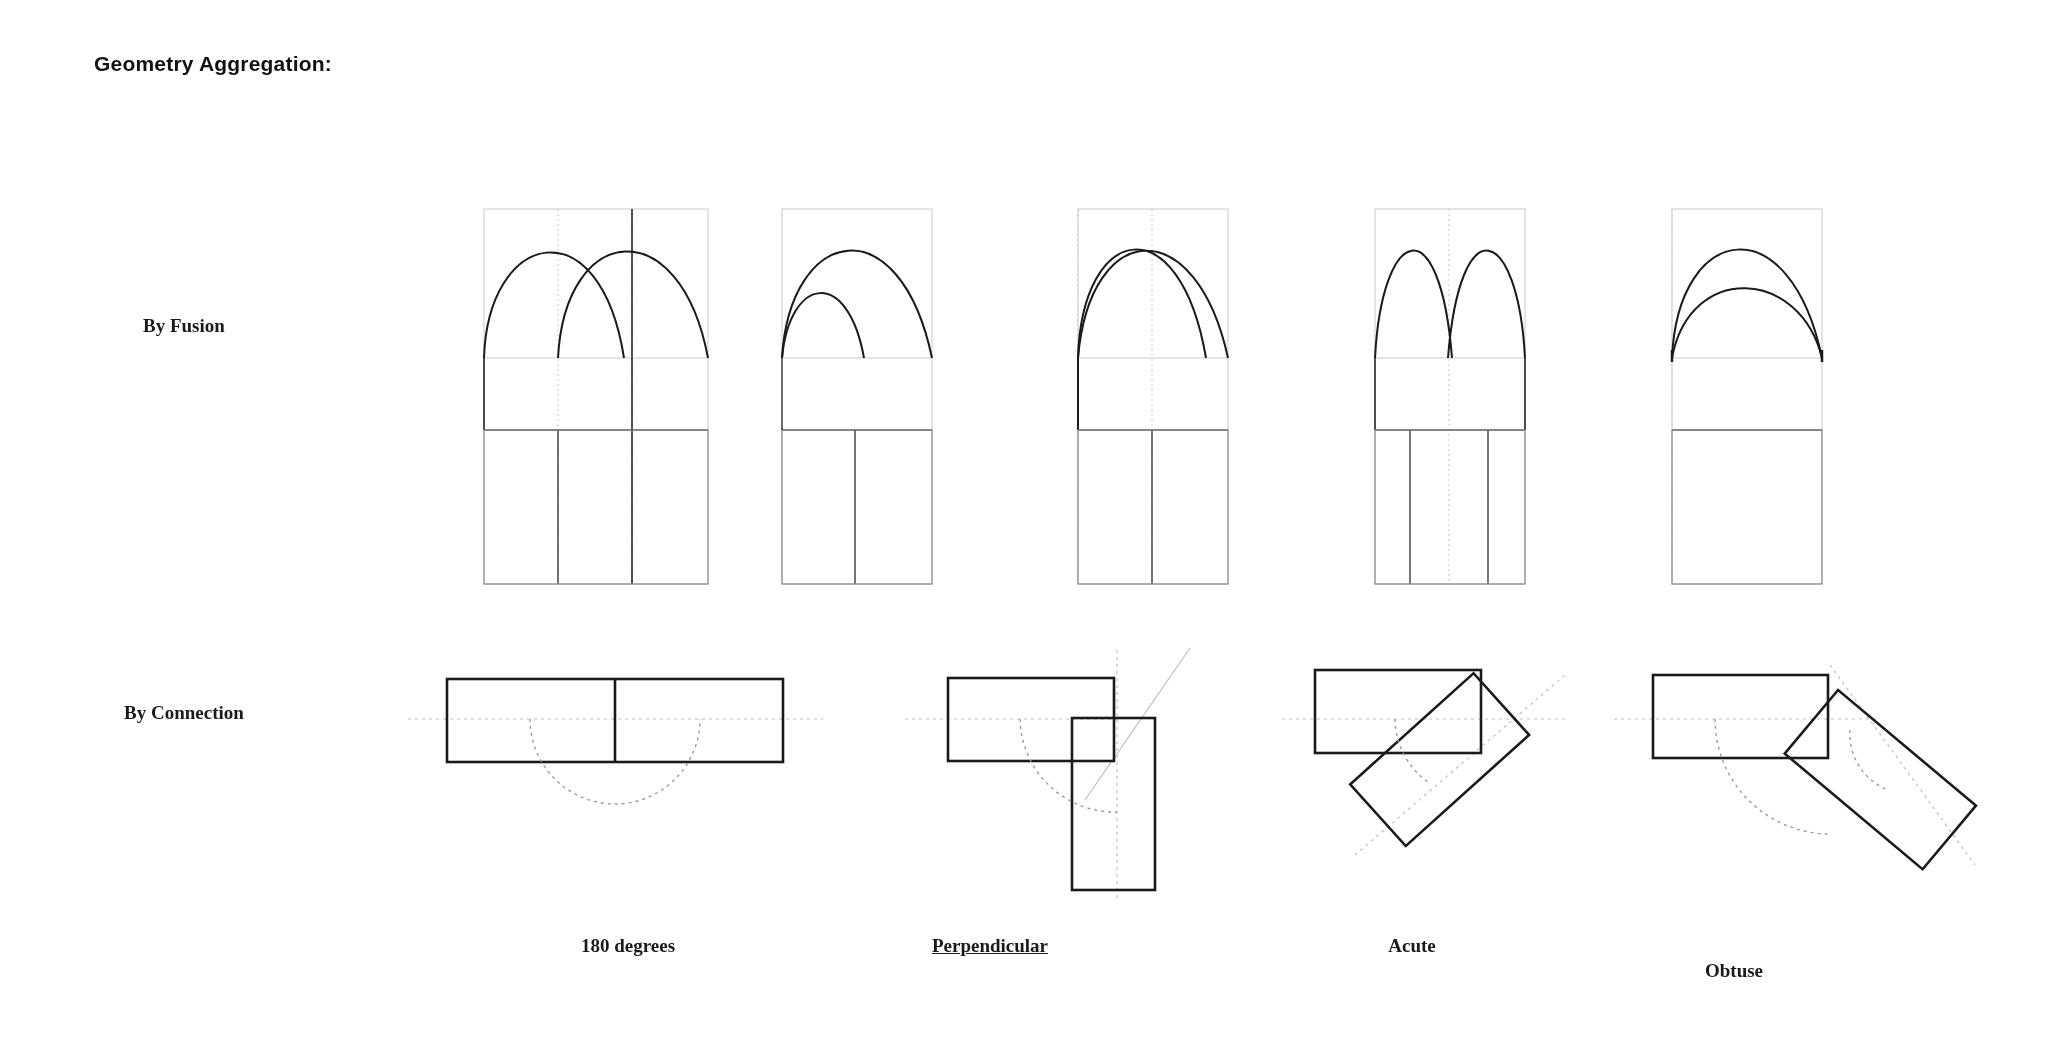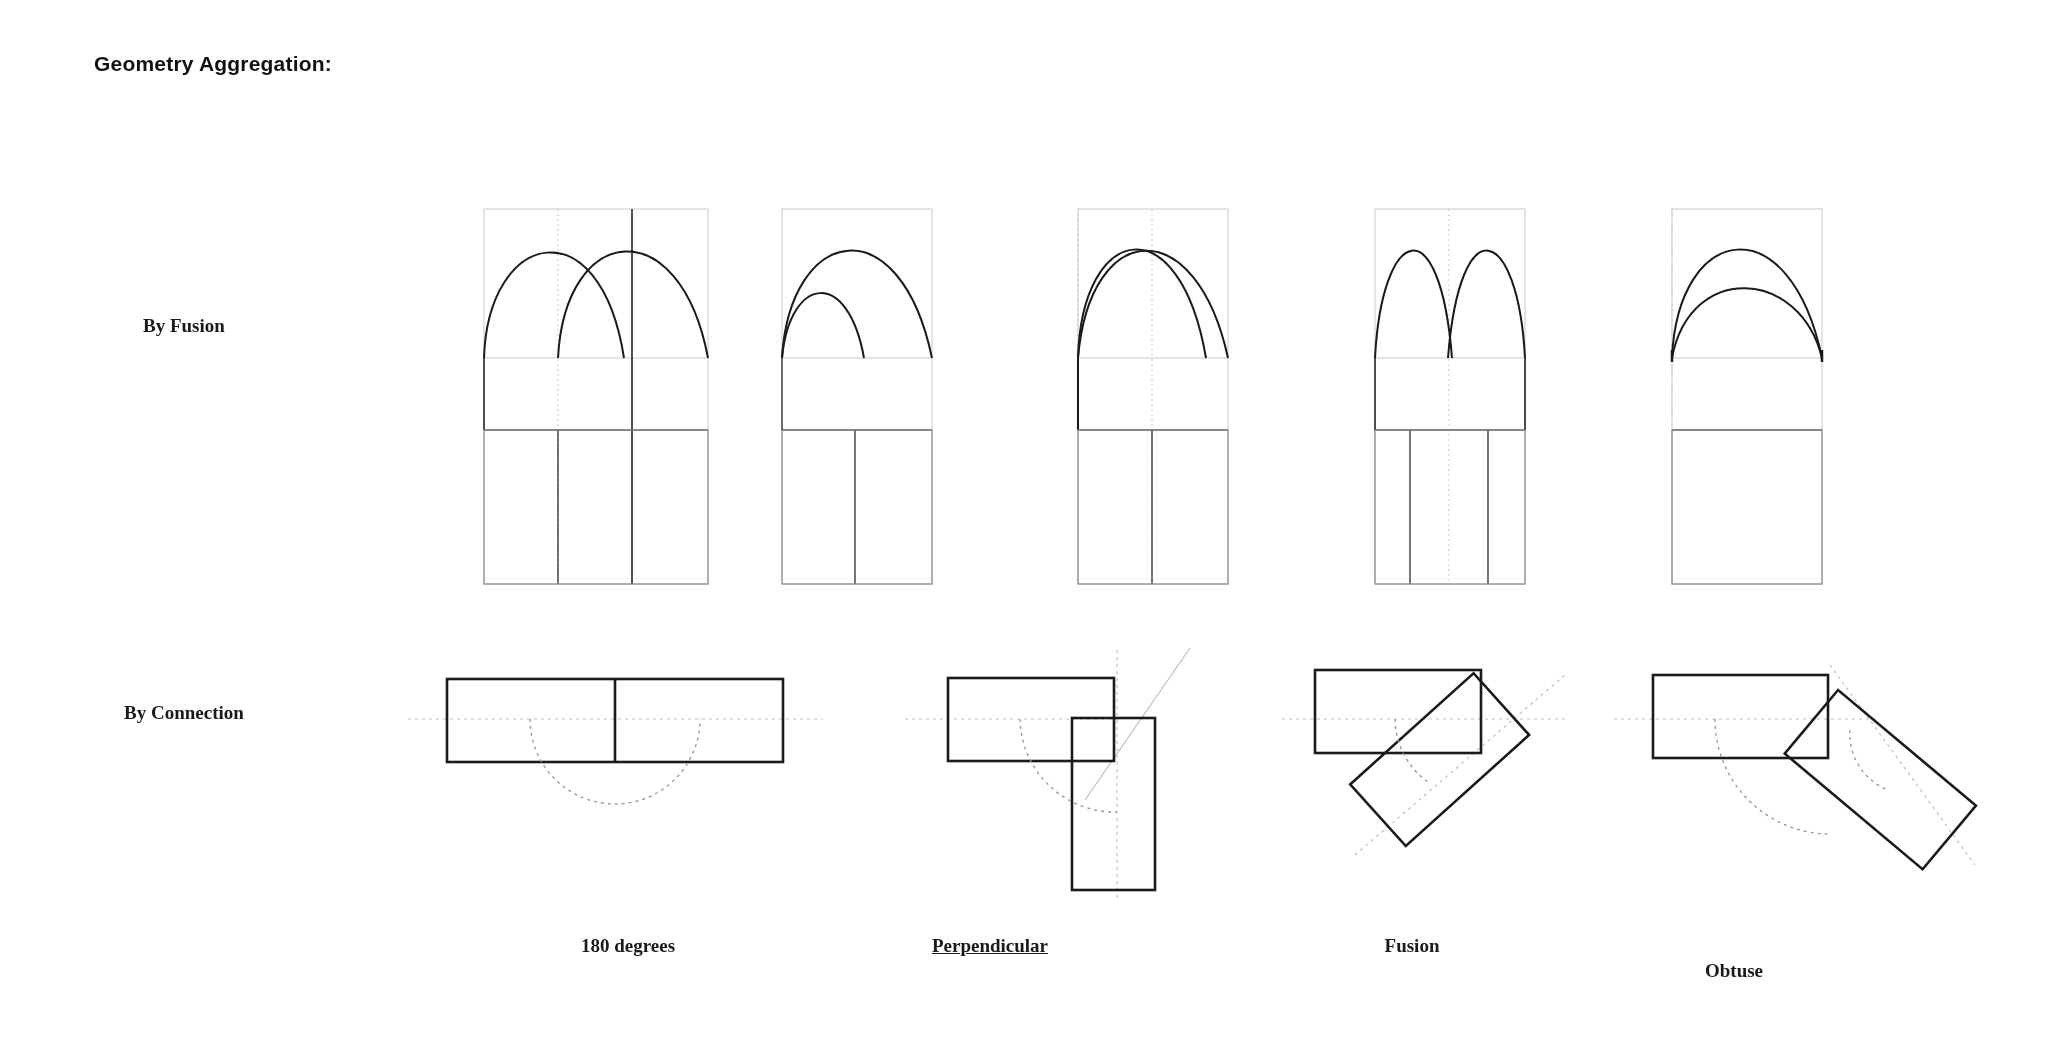--- a/index.html
+++ b/index.html
@@ -181,14 +181,14 @@
       </g>
       <path d="M1715 719 A 115 115 0 0 0 1830 834" stroke="#9b9b9b" stroke-width="1.4" stroke-dasharray="3,4" fill="none"></path>
       <path d="M1850 730 A 60 60 0 0 0 1888 790" stroke="#9b9b9b" stroke-width="1.4" stroke-dasharray="3,4" fill="none"></path>
     </g>
 
   </g>
 </svg>
 
 <div class="caption" id="caption-0">180 degrees</div>
 <div class="caption" id="caption-1">Perpendicular</div>
-<div class="caption" id="caption-2">Fusion</div>
+<div class="caption" id="caption-2">Acute</div>
 <div class="caption" id="caption-3">Obtuse</div>
 
 </body></html>

